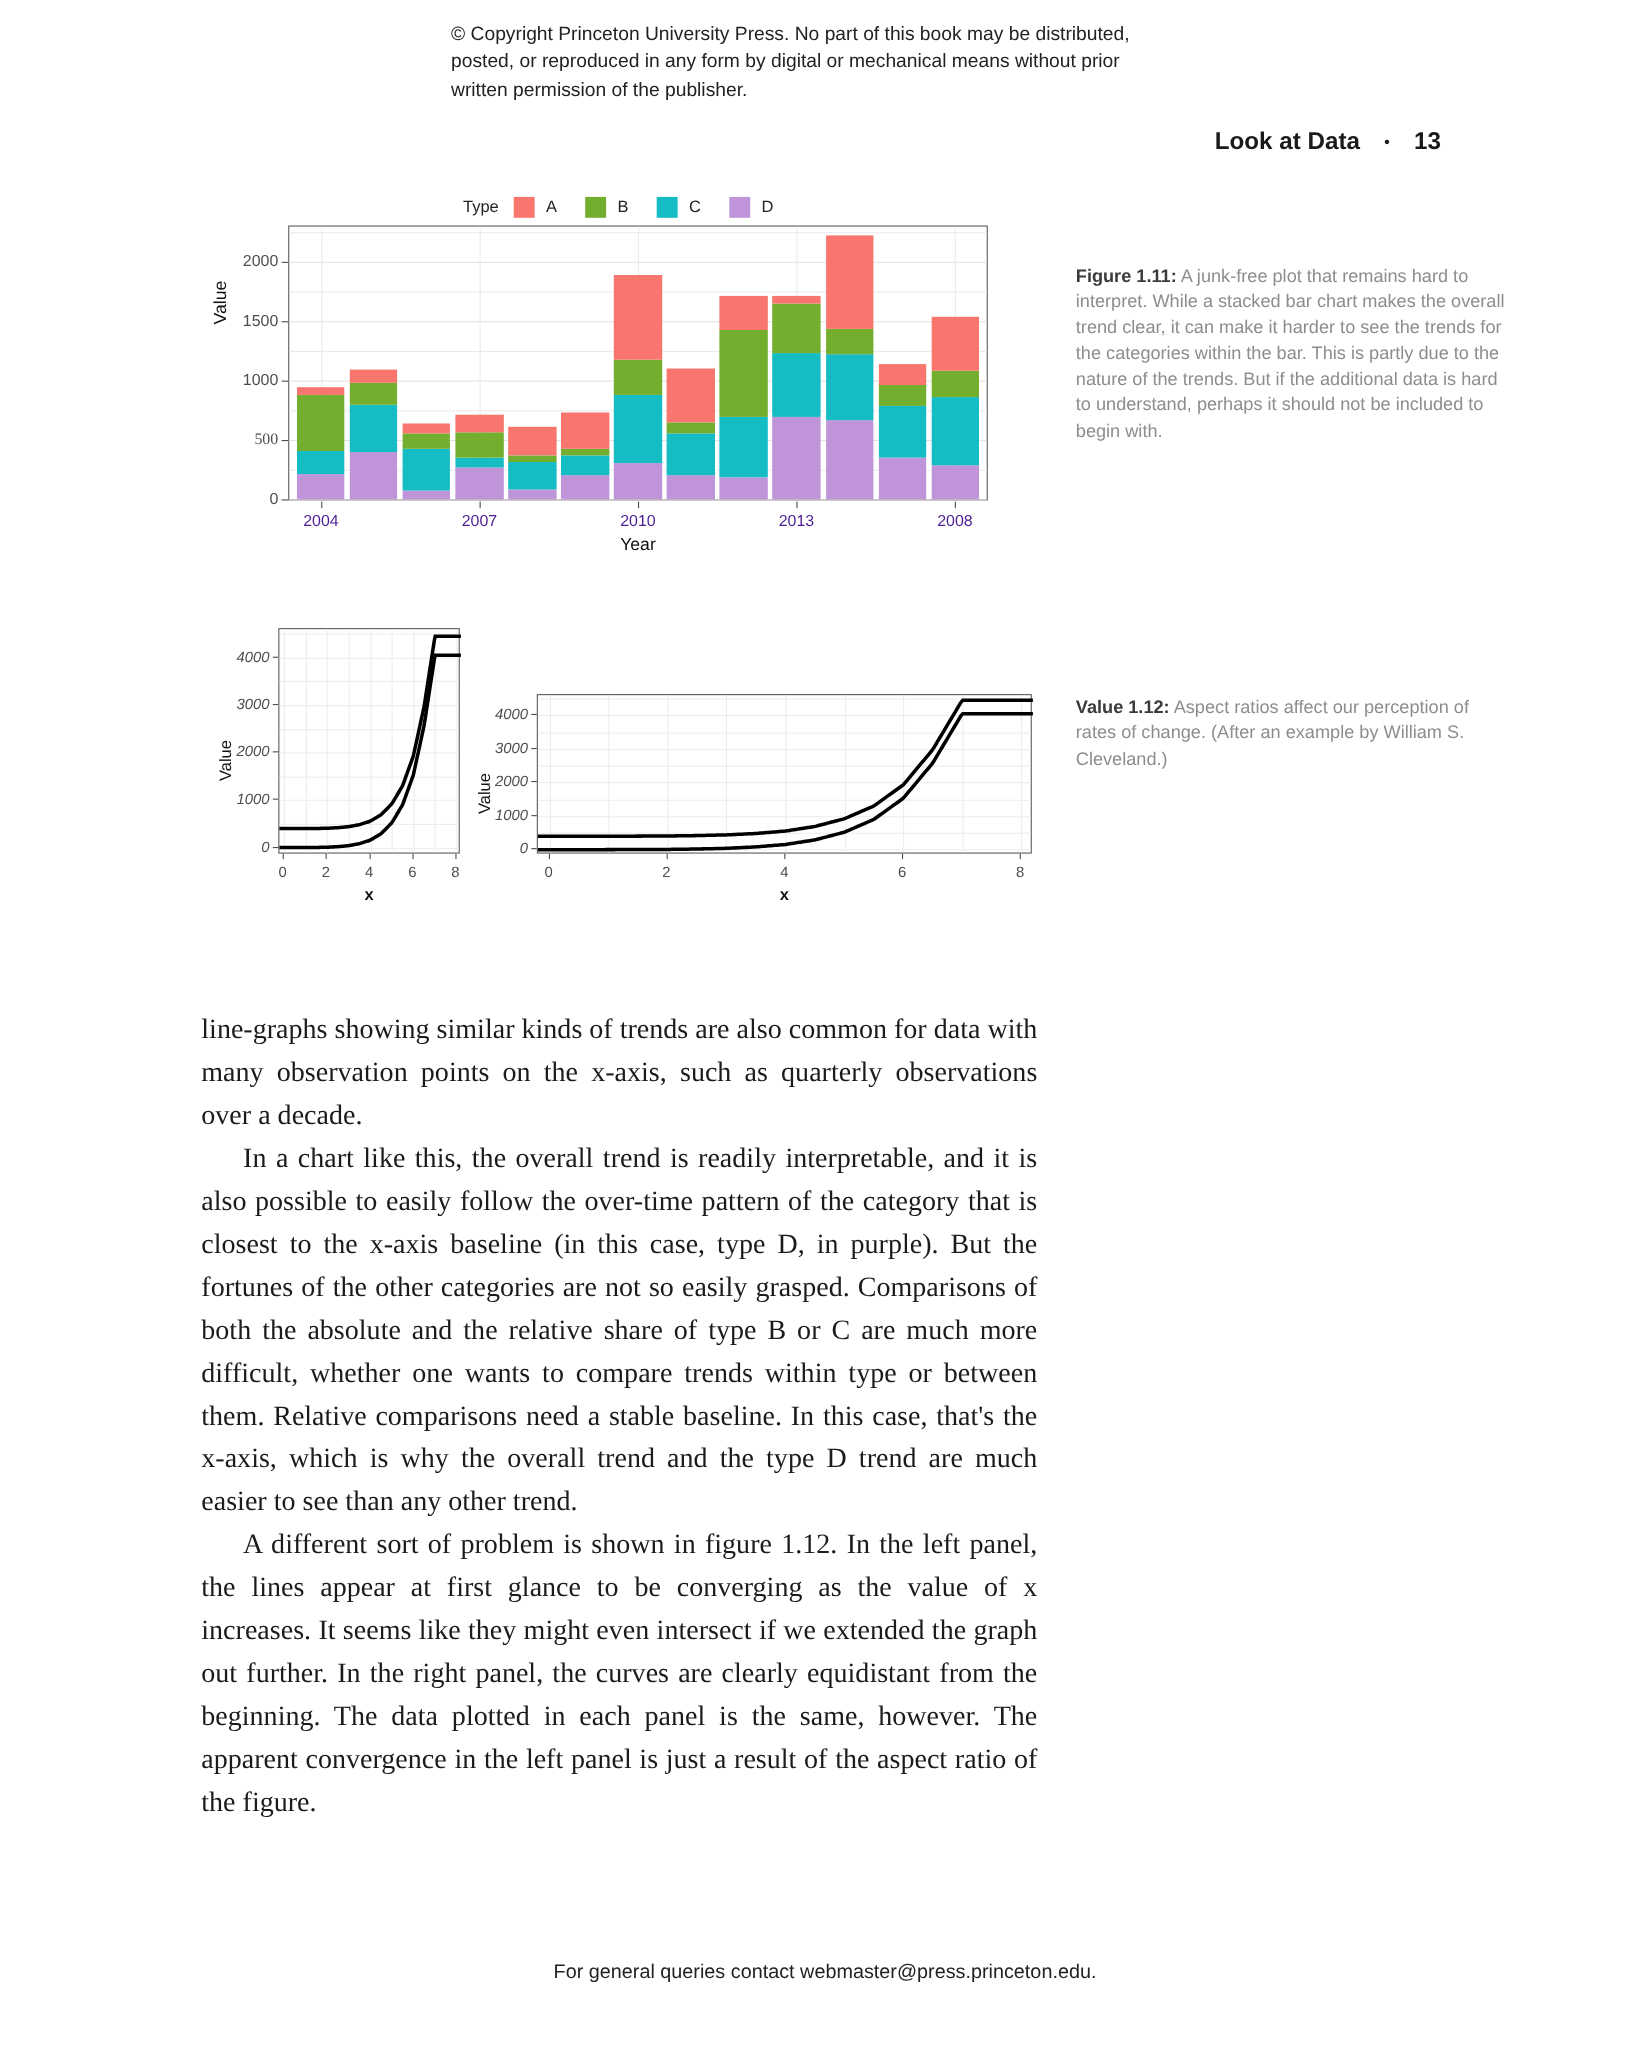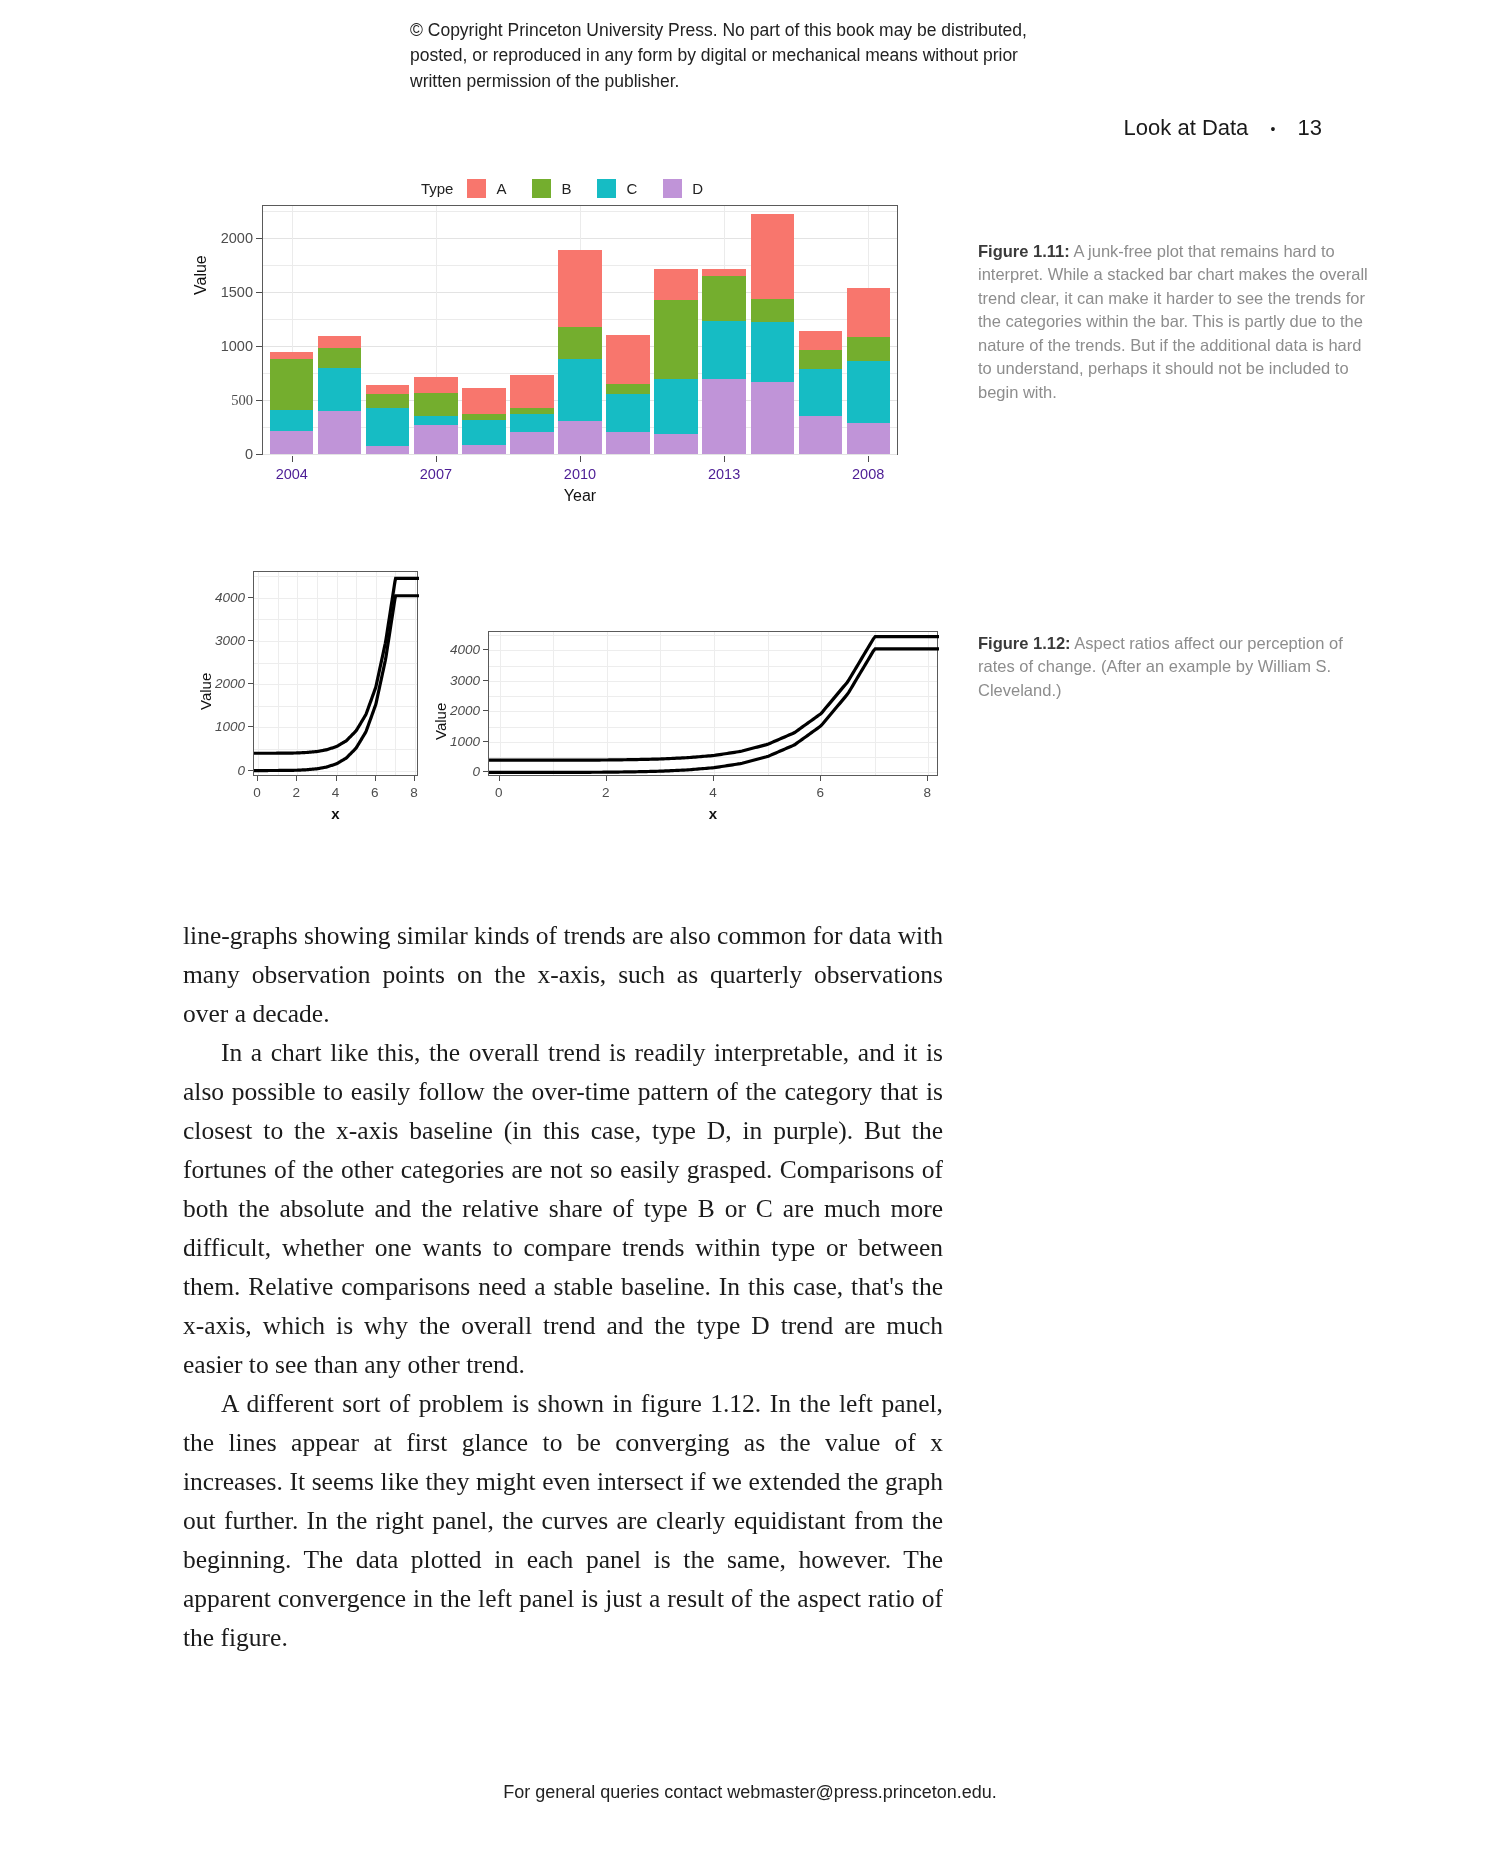--- a/index.html
+++ b/index.html
@@ -15,23 +15,24 @@
 
   
   #copyright{
     position:absolute;left:410px;top:18px;width:660px;
     font-size:17.5px;line-height:1.45;color:#222;
     font-family:"Liberation Sans", sans-serif;
   }
 
   
   #runhead{
-    position:absolute;left:12px;top:115px;width:1310px;
+    position:absolute;left:0;top:115px;width:1310px;
     text-align:right;font-size:22px;color:#1a1a1a;
     font-family:"Liberation Sans", sans-serif;
+    font-weight:bold;
   }
   #runhead .bullet{display:inline-block;margin:0 16px;font-size:14px;vertical-align:middle;}
 
   
   #fig111{position:absolute;left:200px;top:175px;width:750px;height:340px;}
 
   .legend{
     position:absolute;left:0;top:0;width:750px;height:26px;
     display:flex;align-items:center;justify-content:center;gap:0px;
     font-size:15px;color:#222;
@@ -394,21 +395,21 @@
         <div class="xt" style="left: 390.143px; font-size: 13.5px;">6</div>
         <div class="xtick-mark" style="left: 390.143px;"></div>
         <div class="xt" style="left: 497.286px; font-size: 13.5px;">8</div>
         <div class="xtick-mark" style="left: 497.286px;"></div>
       </div>
       <div class="lp-ylab" style="left: 2px; top: 115px;">Value</div>
       <div class="lp-xlab" style="left: 58px; width: 450px; top: 180px;">x</div>
     </div>
 
   <div id="cap112">
-    <b>Figure 1.12:</b><span> Aspect ratios affect our perception of rates of change. (After an example by William S. Cleveland.)</span>
+    <b>Value 1.12:</b><span> Aspect ratios affect our perception of rates of change. (After an example by William S. Cleveland.)</span>
   </div>
 
   <div id="bodytext">
       <p>line-graphs showing similar kinds of trends are also common for data with many observation points on the x-axis, such as quarterly observations over a decade.</p>
       <p class="indent">In a chart like this, the overall trend is readily interpretable, and it is also possible to easily follow the over-time pattern of the category that is closest to the x-axis baseline (in this case, type D, in purple). But the fortunes of the other categories are not so easily grasped. Comparisons of both the absolute and the relative share of type B or C are much more difficult, whether one wants to compare trends within type or between them. Relative comparisons need a stable baseline. In this case, that's the x-axis, which is why the overall trend and the type D trend are much easier to see than any other trend.</p>
       <p class="indent">A different sort of problem is shown in figure 1.12. In the left panel, the lines appear at first glance to be converging as the value of x increases. It seems like they might even intersect if we extended the graph out further. In the right panel, the curves are clearly equidistant from the beginning. The data plotted in each panel is the same, however. The apparent convergence in the left panel is just a result of the aspect ratio of the figure.</p>
     </div>
 
   <div id="footer">For general queries contact webmaster@press.princeton.edu.</div>
 

